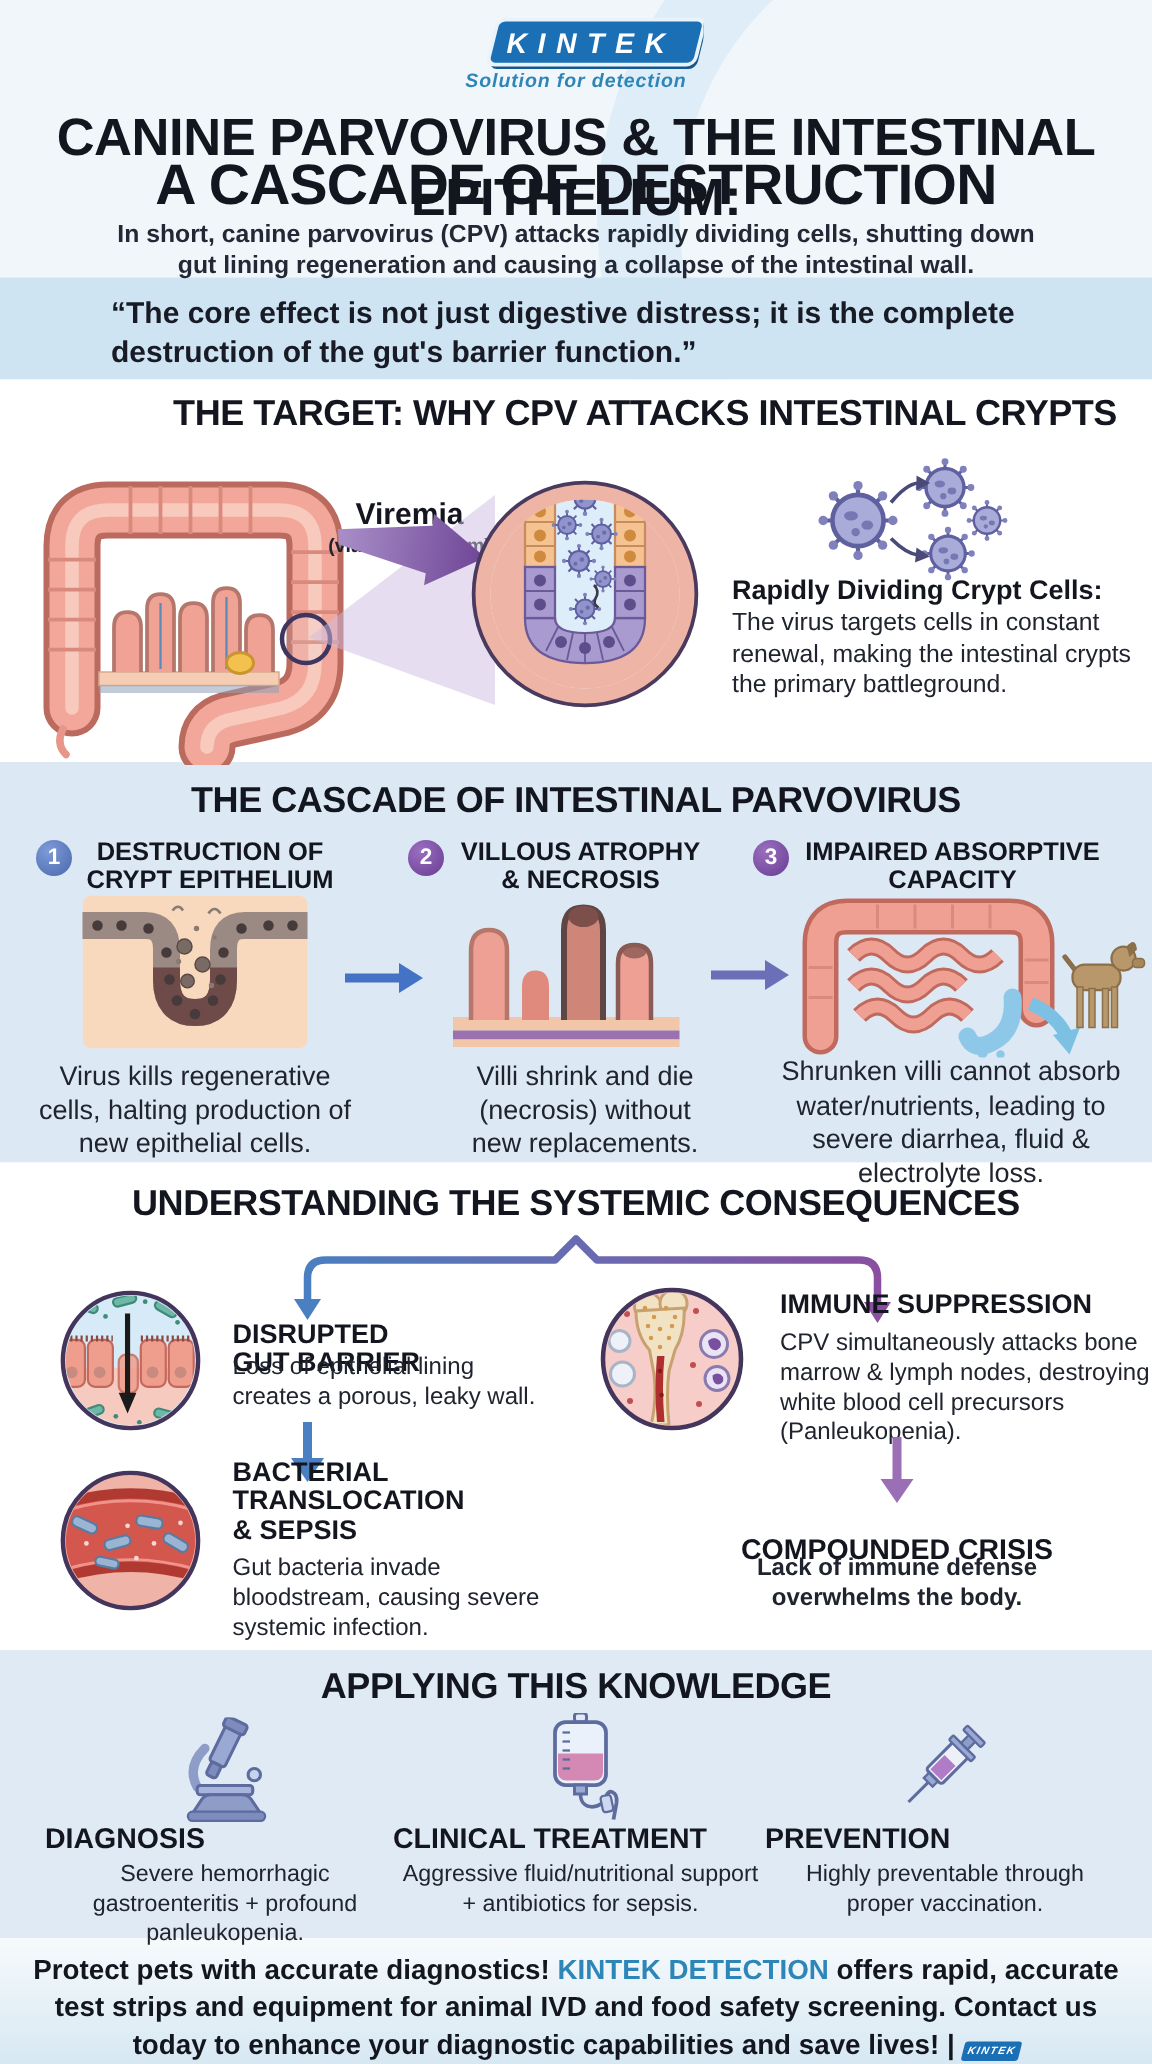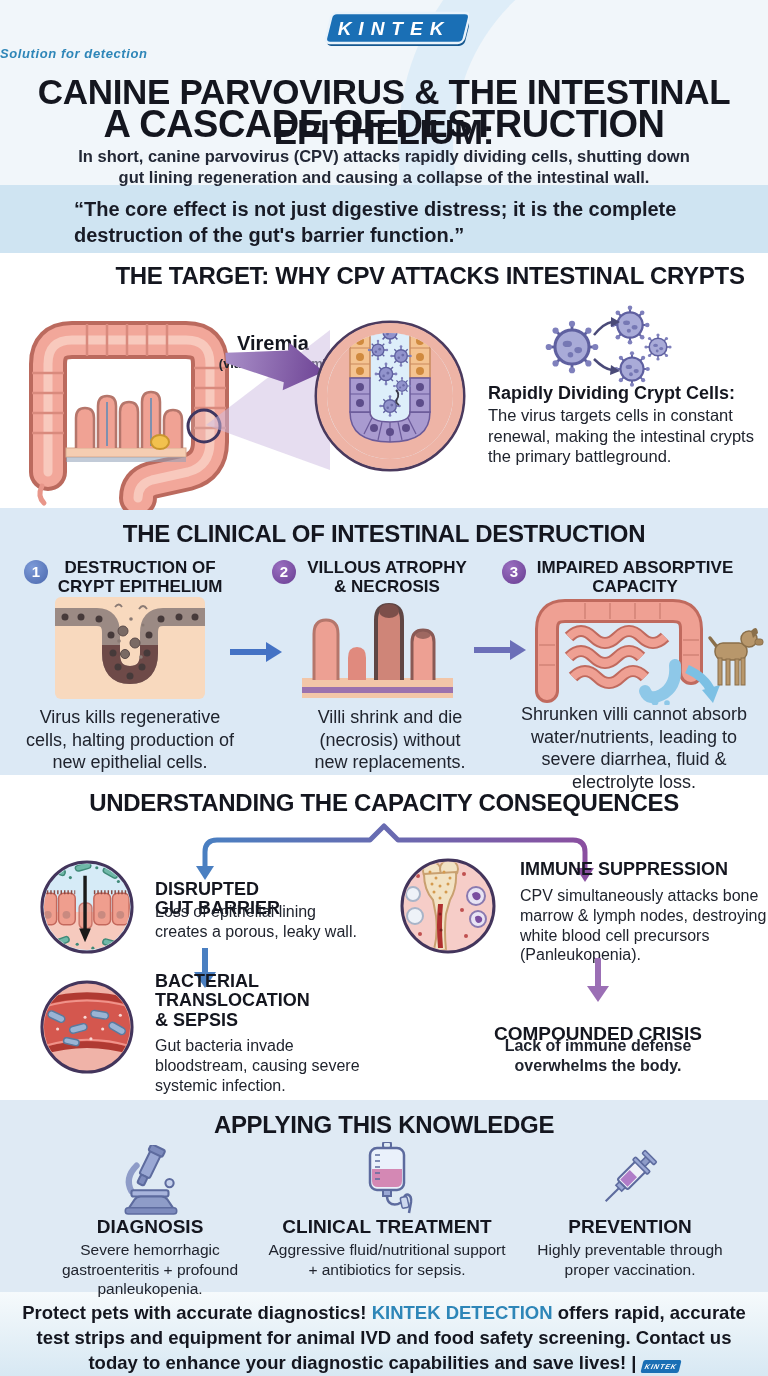--- a/index.html
+++ b/index.html
@@ -18,29 +18,29 @@
          font-size:20px;line-height:1.3;color:#181b26;}
   .step-head{position:absolute;display:flex;align-items:flex-start;gap:7px;}
   .step-num{flex:0 0 24px;width:24px;height:24px;border-radius:50%;color:#fff;
             font-size:15px;font-weight:bold;text-align:center;line-height:24px;margin-top:2px;}
   .num-blue{background:radial-gradient(circle at 35% 30%, #7d9bd8, #4a67ad);}
   .num-purple{background:radial-gradient(circle at 35% 30%, #9a6fc0, #683d92);}
   .step-title{font-size:17px;font-weight:bold;line-height:1.12;text-align:center;color:#14161f;}
   .caption{position:absolute;text-align:center;font-size:18px;line-height:1.25;color:#20242e;}
   .sys-title{font-size:18px;font-weight:bold;line-height:1.08;color:#14161f;}
   .sys-body{font-size:16px;line-height:1.24;color:#20242e;margin-top:4px;}
-  .apply-title{position:absolute;text-align:center;font-size:19px;font-weight:bold;color:#14161f;}
+  .apply-title{position:absolute;text-align:left;font-size:19px;font-weight:bold;color:#14161f;}
   .apply-body{position:absolute;text-align:center;font-size:15.5px;line-height:1.26;color:#20242e;}
   .footer-text{position:absolute;top:1300px;left:19px;width:730px;text-align:center;
                font-weight:bold;font-size:18.5px;line-height:1.36;color:#14161f;}
   .blue-brand{color:#2e86b8;}
   .mini-badge{display:inline-block;width:38px;height:13px;background:#1a6fb5;border-radius:2px;
               transform:skewX(-14deg);color:#fff;font-size:7px;font-weight:bold;font-style:italic;
               letter-spacing:1px;text-align:center;line-height:13px;vertical-align:baseline;}
-  .tagline{position:absolute;top:46px;left:0;width:768px;text-align:left;font-style:italic;
+  .tagline{position:absolute;top:46px;left:0;width:768px;text-align:center;font-style:italic;
            font-weight:bold;font-size:13px;letter-spacing:0.6px;color:#2e86b8;}
 </style>
 </head>
 <body>
 
 <div class="page">
 
   <div class="deco" style="right:-140px;top:-110px;width:400px;height:400px;border-radius:50%;border:55px solid rgba(205,230,245,0.55);"></div>
   <div class="deco" style="left:-120px;bottom:-70px;width:340px;height:220px;background:rgba(200,226,243,0.55);transform:rotate(-24deg);border-radius:40px;"></div>
 
@@ -238,21 +238,21 @@
     <use href="#vv" transform="translate(100,64) scale(1.05)"></use>
     <path d="M62,30 Q72,18 80,17" fill="none" stroke="#4a4a78" stroke-width="2.5"></path>
     <polygon points="79,12 88,17 79,22" fill="#4a4a78"></polygon>
     <path d="M62,54 Q72,64 80,65" fill="none" stroke="#4a4a78" stroke-width="2.5"></path>
     <polygon points="79,60 88,66 78,70" fill="#4a4a78"></polygon>
   </svg>
 
   <div class="abs" style="top:383px;left:488px;width:268px;font-size:18px;font-weight:bold;color:#14161f;">Rapidly Dividing Crypt Cells:</div>
   <div class="abs" style="top:405px;left:488px;width:268px;font-size:16.5px;line-height:1.25;color:#20242e;">The virus targets cells in constant renewal, making the intestinal crypts the primary battleground.</div>
 
-  <div class="sec-heading" style="top:520px;">THE CLINICAL OF INTESTINAL DESTRUCTION</div>
+  <div class="sec-heading" style="top:520px;">THE CASCADE OF INTESTINAL PARVOVIRUS</div>
 
   <div class="step-head" style="top:558px;left:24px;width:205px;">
     <div class="step-num num-blue">1</div>
     <div class="step-title" style="width:170px;">DESTRUCTION OF CRYPT EPITHELIUM</div>
   </div>
   <div class="step-head" style="top:558px;left:272px;width:200px;">
     <div class="step-num num-purple">2</div>
     <div class="step-title" style="width:168px;">VILLOUS ATROPHY &amp; NECROSIS</div>
   </div>
   <div class="step-head" style="top:558px;left:502px;width:238px;">
@@ -352,21 +352,21 @@
       <circle cx="224" cy="44" r="8" fill="#b8976b" stroke="#8a6f4a" stroke-width="1.5"></circle>
       <path d="M226,36 q6,-7 7,2 l-5,5 z" fill="#8a6f4a"></path>
       <rect x="230" y="44" width="8" height="6" rx="2.5" fill="#a8875b" stroke="#8a6f4a" stroke-width="1"></rect>
     </g>
   </svg>
 
   <div class="caption" style="top:706px;left:20px;width:220px;">Virus kills regenerative cells, halting production of new epithelial cells.</div>
   <div class="caption" style="top:706px;left:302px;width:176px;">Villi shrink and die (necrosis) without new replacements.</div>
   <div class="caption" style="top:703px;left:505px;width:258px;">Shrunken villi cannot absorb water/nutrients, leading to severe diarrhea, fluid &amp; electrolyte loss.</div>
 
-  <div class="sec-heading" style="top:789px;">UNDERSTANDING THE CAPACITY CONSEQUENCES</div>
+  <div class="sec-heading" style="top:789px;">UNDERSTANDING THE SYSTEMIC CONSEQUENCES</div>
 
   <svg class="abs" style="top:818px;left:160px;" width="448" height="68" viewBox="0 0 448 68">
     <defs>
         <linearGradient id="bg1" x1="0" y1="0" x2="1" y2="0">
       <stop offset="0" stop-color="#4a7fc1"></stop>
           <stop offset="0.5" stop-color="#6a6ab0"></stop>
           <stop offset="1" stop-color="#8a4fa0"></stop>
     </linearGradient>
       </defs>
     <path d="M45,50 L45,34 Q45,22 57,22 L210,22 L224,8 L238,22 L413,22 Q425,22 425,34 L425,52" fill="none" stroke="url(#bg1)" stroke-width="5" stroke-linejoin="round"></path>

